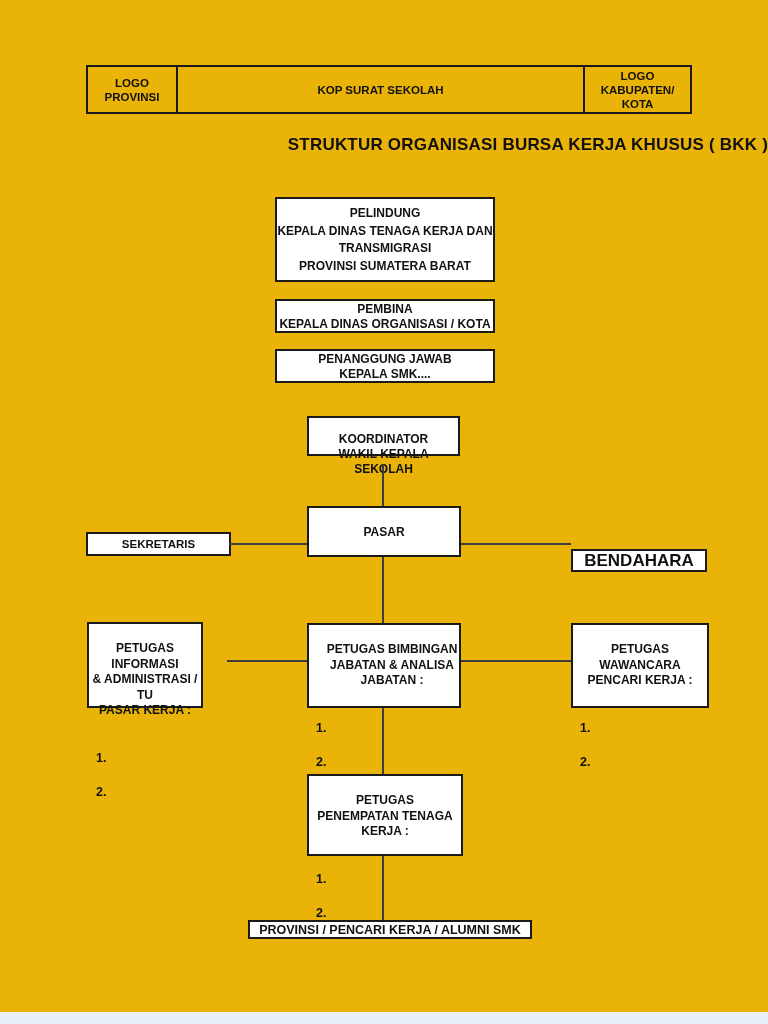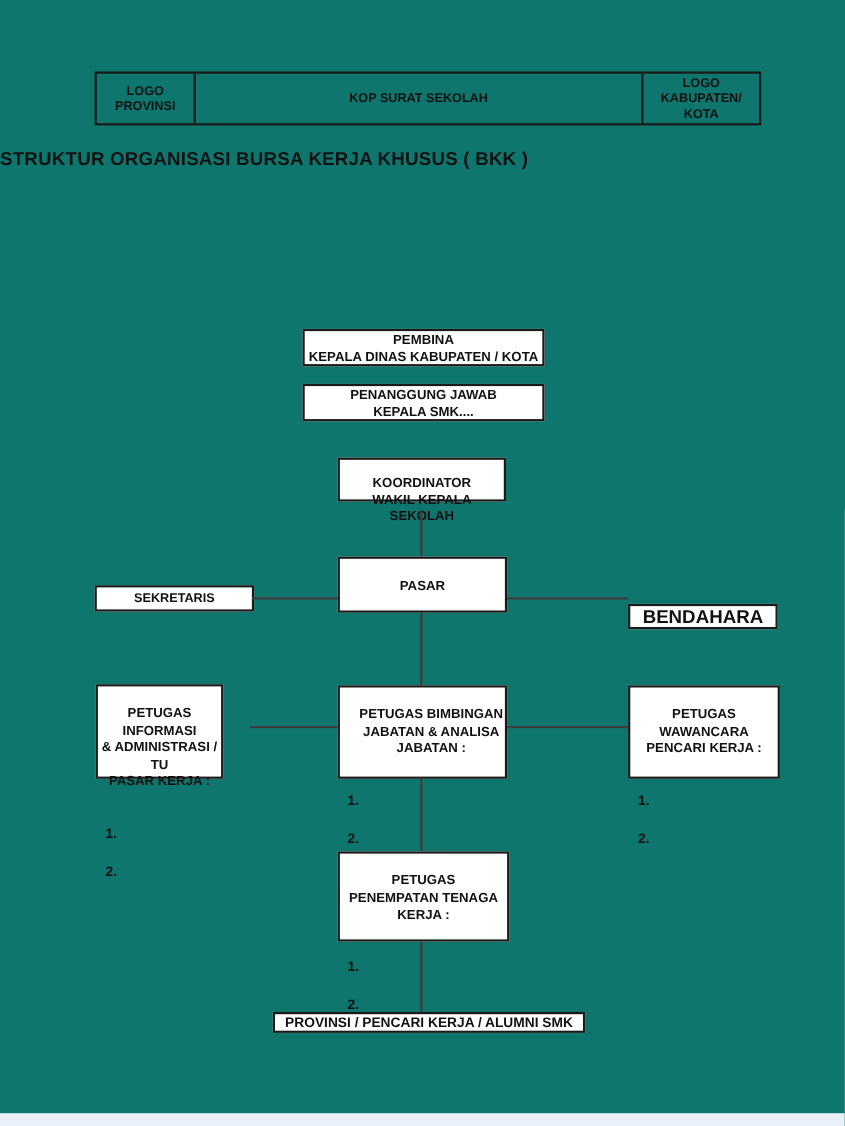--- a/index.html
+++ b/index.html
@@ -1,28 +1,28 @@
 <!DOCTYPE html>
 <html><head>
 <meta charset="utf-8">
 <style>
   html,body{margin:0;padding:0;}
   body{background:#ffffff;font-family:"Liberation Sans",sans-serif;}
-  #page{position:relative;width:768px;height:1024px;background:#0f766e;overflow:hidden;
+  #page{position:relative;width:768px;height:1024px;background:#eab308;overflow:hidden;
         color:#111;font-weight:bold;}
   
   .htable{position:absolute;left:86px;top:65px;width:606px;height:49px;display:flex;
           border:2px solid #1a1a1a;box-sizing:border-box;}
   .hcell{display:flex;align-items:center;justify-content:center;text-align:center;
          font-size:11.5px;line-height:14px;white-space:pre-line;box-sizing:border-box;}
   .hcell-left{width:90px;border-right:2px solid #1a1a1a;}
   .hcell-center{flex:1;}
   .hcell-right{width:107px;border-left:2px solid #1a1a1a;}
   
-  .title{position:absolute;left:0;top:135px;width:768px;text-align:left;
+  .title{position:absolute;left:0;top:135px;width:768px;text-align:right;
          font-size:17px;letter-spacing:.2px;}
   
   .obox{position:absolute;border:2px solid #1a1a1a;box-sizing:border-box;background:#fff;
         text-align:center;font-size:12px;white-space:pre-line;}
   .obox .head{white-space:pre-line;}
   .vcenter{display:flex;align-items:center;justify-content:center;}
   .items{text-align:left;padding-left:7px;line-height:17px;font-size:12.5px;}
   
   .line{position:absolute;background:#3d3d3d;}
   
@@ -37,23 +37,27 @@
     <div class="hcell hcell-left">LOGO
 PROVINSI</div>
     <div class="hcell hcell-center">KOP SURAT SEKOLAH</div>
     <div class="hcell hcell-right">LOGO
 KABUPATEN/
 KOTA</div>
   </div>
 
   <div class="title">STRUKTUR ORGANISASI BURSA KERJA KHUSUS ( BKK )</div>
 
+  <div class="obox" style="left:275px;top:197px;width:220px;height:85px;padding-top:6px;line-height:17.5px;">PELINDUNG
+KEPALA DINAS TENAGA KERJA DAN
+TRANSMIGRASI
+PROVINSI SUMATERA BARAT</div>
 
   <div class="obox" style="left:275px;top:299px;width:220px;height:34px;padding-top:1px;line-height:14.5px;">PEMBINA
-KEPALA DINAS KABUPATEN / KOTA</div>
+KEPALA DINAS ORGANISASI / KOTA</div>
 
   <div class="obox" style="left:275px;top:349px;width:220px;height:34px;padding-top:1px;line-height:14.5px;">PENANGGUNG JAWAB
 KEPALA SMK....</div>
 
   <div class="obox" style="left:307px;top:416px;width:153px;height:40px;padding-top:14px;line-height:15px;">KOORDINATOR
 WAKIL KEPALA
 SEKOLAH</div>
 
   <div class="line" style="left:382px;top:464px;width:2px;height:42px;"></div>
 

